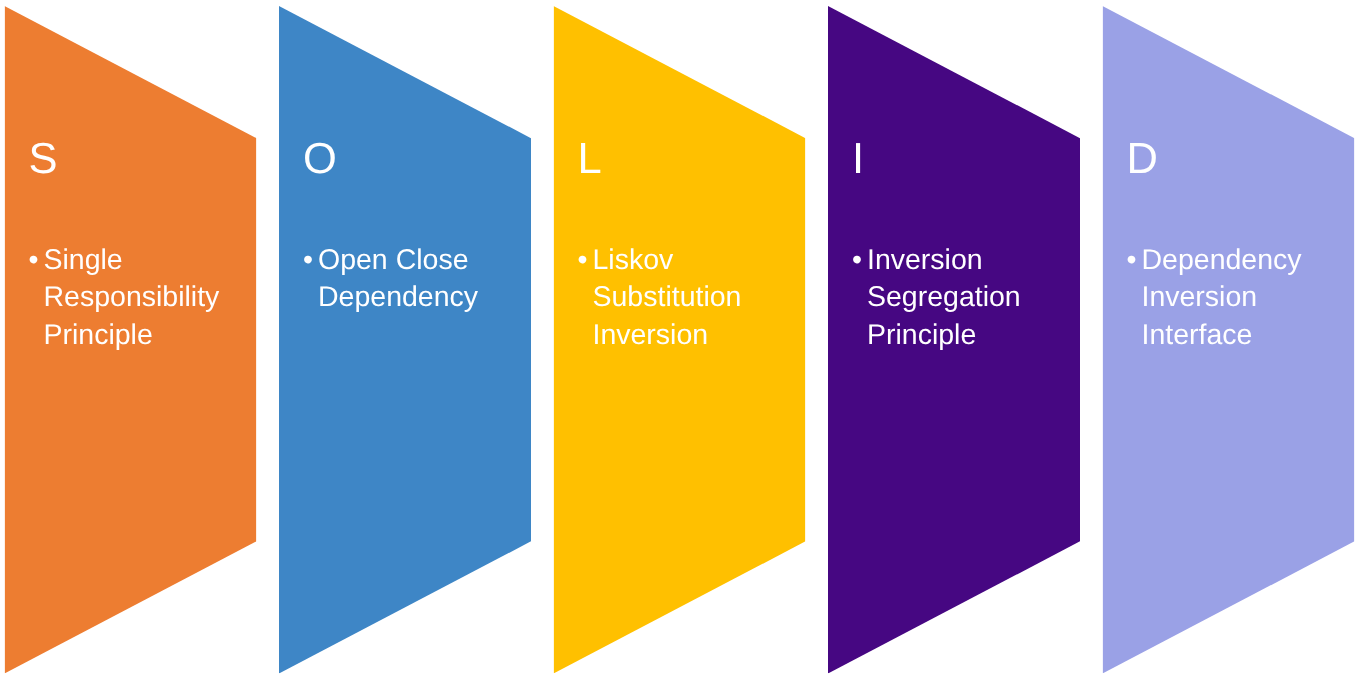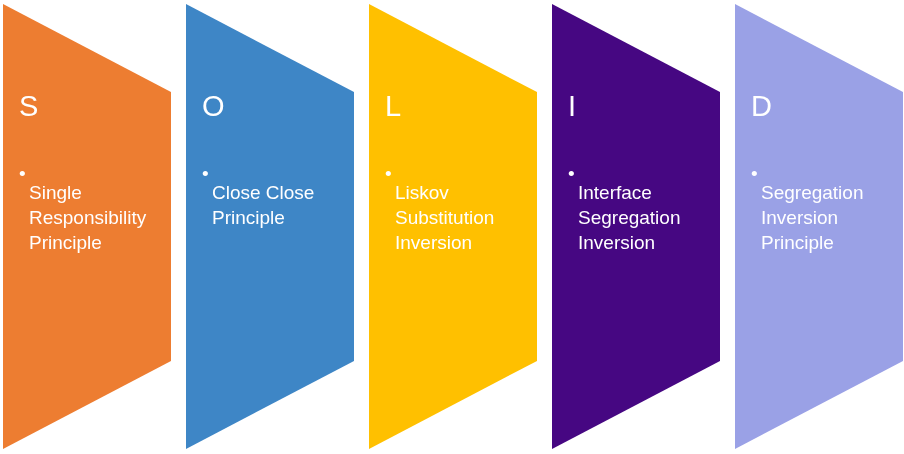--- a/index.html
+++ b/index.html
@@ -46,61 +46,60 @@
     display: flex;
     align-items: flex-start;
   }
   .bullet {
     flex: none;
     width: 10px;
   }
   .principle-name {
     flex: 1 1 auto;
     min-width: 0;
-    margin-top: 19px;
   }
 </style>
 </head>
 <body>
 
 <div class="diagram">
 
   <div class="shape" style="background-color: rgb(237, 125, 49);">
     <div class="letter">S</div>
     <div class="desc">
       <span class="bullet">•</span>
         <span class="principle-name">Single Responsibility Principle</span>
     </div>
   </div>
 
   <div class="shape" style="background-color: rgb(62, 134, 198);">
     <div class="letter">O</div>
     <div class="desc">
       <span class="bullet">•</span>
-        <span class="principle-name">Close Close Principle</span>
+        <span class="principle-name">Open Close Dependency</span>
     </div>
   </div>
 
   <div class="shape" style="background-color: rgb(255, 192, 0);">
     <div class="letter">L</div>
     <div class="desc">
       <span class="bullet">•</span>
         <span class="principle-name">Liskov Substitution Inversion</span>
     </div>
   </div>
 
   <div class="shape" style="background-color: rgb(70, 7, 130);">
     <div class="letter">I</div>
     <div class="desc">
       <span class="bullet">•</span>
-        <span class="principle-name">Interface Segregation Inversion</span>
+        <span class="principle-name">Inversion Segregation Principle</span>
     </div>
   </div>
 
   <div class="shape" style="background-color: rgb(154, 161, 230);">
     <div class="letter">D</div>
     <div class="desc">
       <span class="bullet">•</span>
-        <span class="principle-name">Segregation Inversion Principle</span>
+        <span class="principle-name">Dependency Inversion Interface</span>
     </div>
   </div>
 
 </div>
 
 </body></html>

